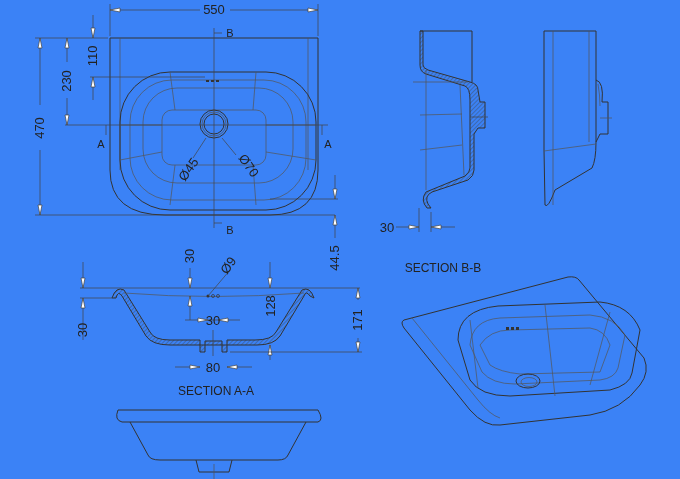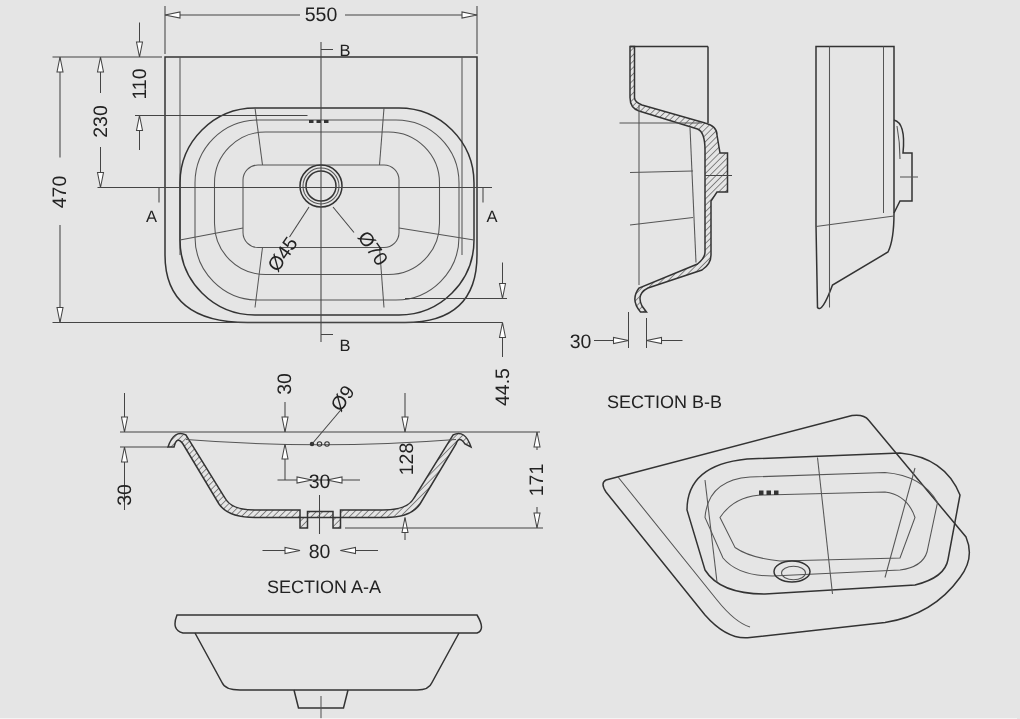--- a/index.html
+++ b/index.html
@@ -1,16 +1,16 @@
 <!DOCTYPE html>
 <html><head>
 <meta charset="utf-8">
 <style>
   html, body { margin:0; padding:0; background:#ffffff; }
-  #canvas { position:relative; width:680px; height:479px; overflow:hidden; background:#e5e5e5; }
+  #canvas { position:relative; width:680px; height:479px; overflow:hidden; background:#3b82f6; }
   svg { position:absolute; left:0; top:0; }
   .ln { stroke:#333; stroke-width:1; fill:none; }
   .thin { stroke:#555; stroke-width:0.7; fill:none; }
   .hatch { stroke:#333; stroke-width:1; fill:url(#hatchPat); }
   .dim { stroke:#444; stroke-width:0.7; fill:none; }
   .arrow { fill:#fff; stroke:#444; stroke-width:0.7; }
   text { font-family:"Liberation Sans", sans-serif; fill:#222; }
   .lbl { font-size:13px; }
   .sec { font-size:12px; }
   .small { font-size:11px; }

